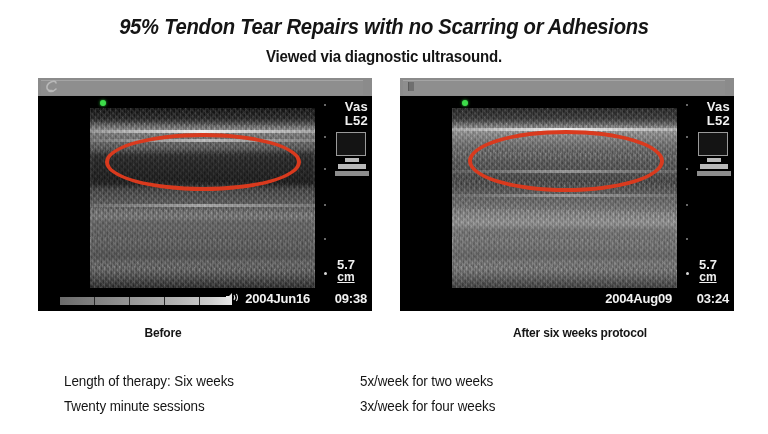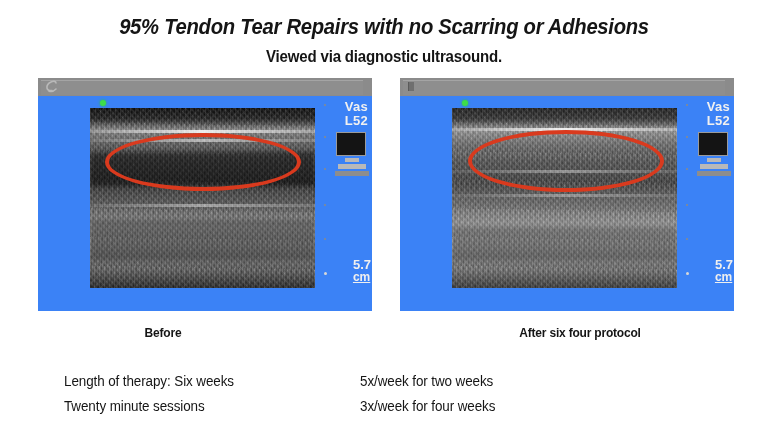--- a/index.html
+++ b/index.html
@@ -42,21 +42,21 @@
     transform: scaleX(0.94);
     white-space: nowrap;
   }
 
   
   .us-panel {
     position: absolute;
     top: 78px;
     width: 334px;
     height: 233px;
-    background: #3b82f6;
+    background: #000000;
     overflow: hidden;
   }
   #panel-before { left: 38px; }
   #panel-after  { left: 400px; }
 
   .us-toolbar {
     position: absolute;
     left: 0;
     top: 0;
     width: 100%;
@@ -187,26 +187,26 @@
     left: 2px;
     width: 2px;
     height: 2px;
     background: #8a8a8a;
     border-radius: 50%;
   }
   .tick-big { width: 3px; height: 3px; background: #d8d8d8; }
 
   .depth {
     position: absolute;
-    right: 1px;
+    right: 17px;
     bottom: 28px;
     color: #efefef;
     font-size: 13px;
     font-weight: bold;
-    text-align: left;
+    text-align: center;
     line-height: 12px;
   }
   .depth small { display: block; font-size: 12px; text-decoration: underline; }
 
   
   .us-status {
     position: absolute;
     left: 0;
     bottom: 5px;
     width: 100%;
@@ -324,20 +324,37 @@
     <div class="tick" style="top:72px"></div>
     <div class="tick" style="top:108px"></div>
     <div class="tick" style="top:142px"></div>
     <div class="tick tick-big" style="top:176px"></div>
     <div class="depth">
       <span>5.7</span>
       <small>cm</small>
     </div>
   </div>
 
+  <div class="us-status">
+    <div class="gray-ramp">
+      <span class="ramp-tick" style="left:34px"></span>
+      <span class="ramp-tick" style="left:69px"></span>
+      <span class="ramp-tick" style="left:104px"></span>
+      <span class="ramp-tick" style="left:139px"></span>
+    </div>
+    <span class="speaker-icon">
+      <svg width="14" height="9" viewBox="0 0 14 9">
+        <polygon points="0,3 3,3 6,0 6,9 3,6 0,6" fill="#e8e8e8"></polygon>
+        <path d="M8 2 Q9.6 4.5 8 7" stroke="#e8e8e8" stroke-width="1.1" fill="none"></path>
+        <path d="M10.4 1 Q12.6 4.5 10.4 8" stroke="#e8e8e8" stroke-width="1.1" fill="none"></path>
+      </svg>
+    </span>
+    <span class="us-date">2004Jun16</span>
+    <span class="us-time">09:38</span>
+  </div>
 </div>
 
 <div class="us-panel" id="panel-after">
 
   <div class="us-toolbar">
     <div class="us-toolbar-inner"></div>
     <span class="mini-mark"></span>
   </div>
 
   <div class="green-dot"></div>
@@ -364,21 +381,25 @@
     <div class="tick" style="top:72px"></div>
     <div class="tick" style="top:108px"></div>
     <div class="tick" style="top:142px"></div>
     <div class="tick tick-big" style="top:176px"></div>
     <div class="depth">
       <span>5.7</span>
       <small>cm</small>
     </div>
   </div>
 
+  <div class="us-status">
+    <span class="us-date">2004Aug09</span>
+    <span class="us-time">03:24</span>
+  </div>
 </div>
 
 <div class="caption" id="caption-before">Before</div>
-<div class="caption" id="caption-after">After six four protocol</div>
+<div class="caption" id="caption-after">After six weeks protocol</div>
 
 <div class="note" id="note-l1">Length of therapy: Six weeks</div>
 <div class="note" id="note-l2">Twenty minute sessions</div>
 <div class="note" id="note-r1">5x/week for two weeks</div>
 <div class="note" id="note-r2">3x/week for four weeks</div>
 
 </body></html>

